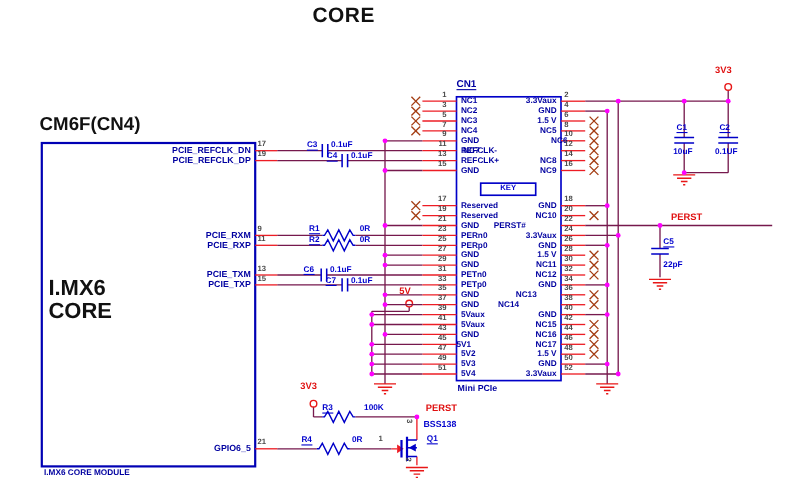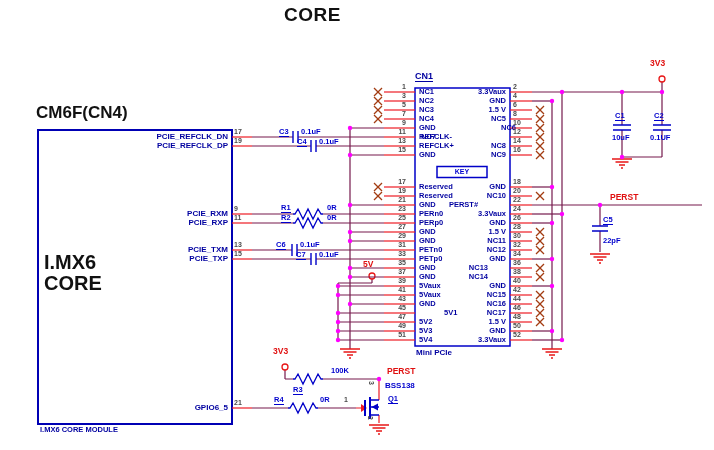--- a/index.html
+++ b/index.html
@@ -262,21 +262,21 @@
   <div class="t blue f75" style="left:319px;top:251px;">0.1uF</div>
 
   <div class="t blue f75 u" style="left:615px;top:112px;">C1</div>
   <div class="t blue f75" style="left:612px;top:134px;">10uF</div>
   <div class="t blue f75 u" style="left:654px;top:112px;">C2</div>
   <div class="t blue f75" style="left:650px;top:134px;">0.1UF</div>
 
   <div class="t blue f75 u" style="left:603px;top:216px;">C5</div>
   <div class="t blue f75" style="left:603px;top:237px;">22pF</div>
 
-  <div class="t blue f75 u" style="left:293px;top:386px;">R3</div>
+  <div class="t blue f75 u" style="left:293px;top:367px;">R3</div>
   <div class="t blue f75" style="left:331px;top:367px;">100K</div>
   <div class="t blue f75 u" style="left:274px;top:396px;">R4</div>
   <div class="t blue f75" style="left:320px;top:396px;">0R</div>
 
   <div class="t blue f75 u" style="left:388px;top:395px;">Q1</div>
   <div class="t blue f8" style="left:385px;top:382px;">BSS138</div>
   <div class="t num rot" style="left:375px;top:381px;">3</div>
   <div class="t num" style="left:344px;top:396px;">1</div>
   <div class="t num rot" style="left:374px;top:416px;">2</div>
 
@@ -324,21 +324,21 @@
     <div class="t navy f75" style="left:419px;top:264px;">GND</div>
     <div class="t num" style="left:372px;top:268px;width:34px;text-align:right;">37</div>
     <div class="t navy f75" style="left:419px;top:273px;">GND</div>
     <div class="t num" style="left:372px;top:277px;width:34px;text-align:right;">39</div>
     <div class="t navy f75" style="left:419px;top:282px;">5Vaux</div>
     <div class="t num" style="left:372px;top:286px;width:34px;text-align:right;">41</div>
     <div class="t navy f75" style="left:419px;top:291px;">5Vaux</div>
     <div class="t num" style="left:372px;top:295px;width:34px;text-align:right;">43</div>
     <div class="t navy f75" style="left:419px;top:300px;">GND</div>
     <div class="t num" style="left:372px;top:304px;width:34px;text-align:right;">45</div>
-    <div class="t navy f75" style="left:432px;top:309px;padding-left:12px;">5V1</div>
+    <div class="t navy f75" style="left:415px;top:309px;">5V1</div>
     <div class="t num" style="left:372px;top:313px;width:34px;text-align:right;">47</div>
     <div class="t navy f75" style="left:419px;top:318px;">5V2</div>
     <div class="t num" style="left:372px;top:322px;width:34px;text-align:right;">49</div>
     <div class="t navy f75" style="left:419px;top:327px;">5V3</div>
     <div class="t num" style="left:372px;top:331px;width:34px;text-align:right;">51</div>
     <div class="t navy f75" style="left:419px;top:336px;">5V4</div>
     <div class="t num" style="left:513px;top:83px;width:30px;">2</div>
     <div class="t navy f75" style="left:421px;top:88px;width:85px;text-align:right;">3.3Vaux</div>
     <div class="t num" style="left:513px;top:92px;width:30px;">4</div>
     <div class="t navy f75" style="left:421px;top:97px;width:85px;text-align:right;">GND</div>
@@ -368,21 +368,21 @@
     <div class="t navy f75" style="left:421px;top:228px;width:85px;text-align:right;">1.5 V</div>
     <div class="t num" style="left:513px;top:232px;width:30px;">30</div>
     <div class="t navy f75" style="left:421px;top:237px;width:85px;text-align:right;">NC11</div>
     <div class="t num" style="left:513px;top:241px;width:30px;">32</div>
     <div class="t navy f75" style="left:421px;top:246px;width:85px;text-align:right;">NC12</div>
     <div class="t num" style="left:513px;top:250px;width:30px;">34</div>
     <div class="t navy f75" style="left:421px;top:255px;width:85px;text-align:right;">GND</div>
     <div class="t num" style="left:513px;top:259px;width:30px;">36</div>
     <div class="t navy f75" style="left:421px;top:264px;width:67px;text-align:right;">NC13</div>
     <div class="t num" style="left:513px;top:268px;width:30px;">38</div>
-    <div class="t navy f75" style="left:421px;top:273px;width:67px;text-align:right;">NC14</div>
+    <div class="t navy f75" style="left:405px;top:273px;width:67px;text-align:right;">NC14</div>
     <div class="t num" style="left:513px;top:277px;width:30px;">40</div>
     <div class="t navy f75" style="left:421px;top:282px;width:85px;text-align:right;">GND</div>
     <div class="t num" style="left:513px;top:286px;width:30px;">42</div>
     <div class="t navy f75" style="left:421px;top:291px;width:85px;text-align:right;">NC15</div>
     <div class="t num" style="left:513px;top:295px;width:30px;">44</div>
     <div class="t navy f75" style="left:421px;top:300px;width:85px;text-align:right;">NC16</div>
     <div class="t num" style="left:513px;top:304px;width:30px;">46</div>
     <div class="t navy f75" style="left:421px;top:309px;width:85px;text-align:right;">NC17</div>
     <div class="t num" style="left:513px;top:313px;width:30px;">48</div>
     <div class="t navy f75" style="left:421px;top:318px;width:85px;text-align:right;">1.5 V</div>

